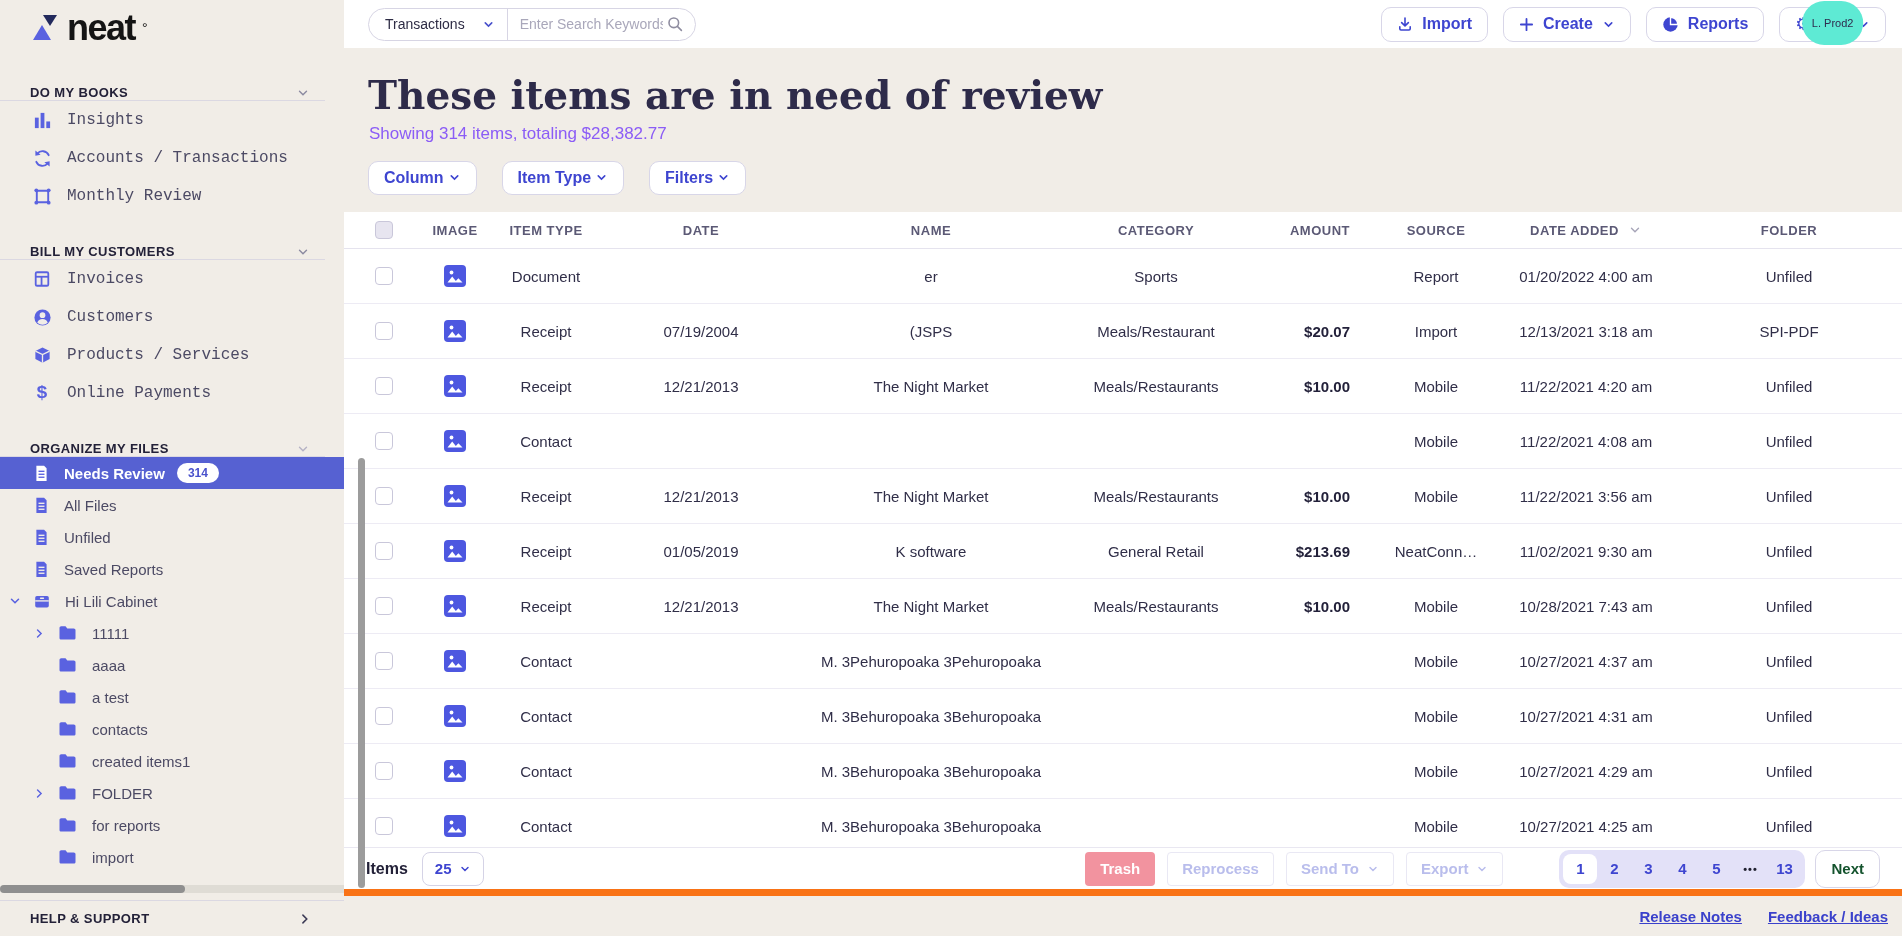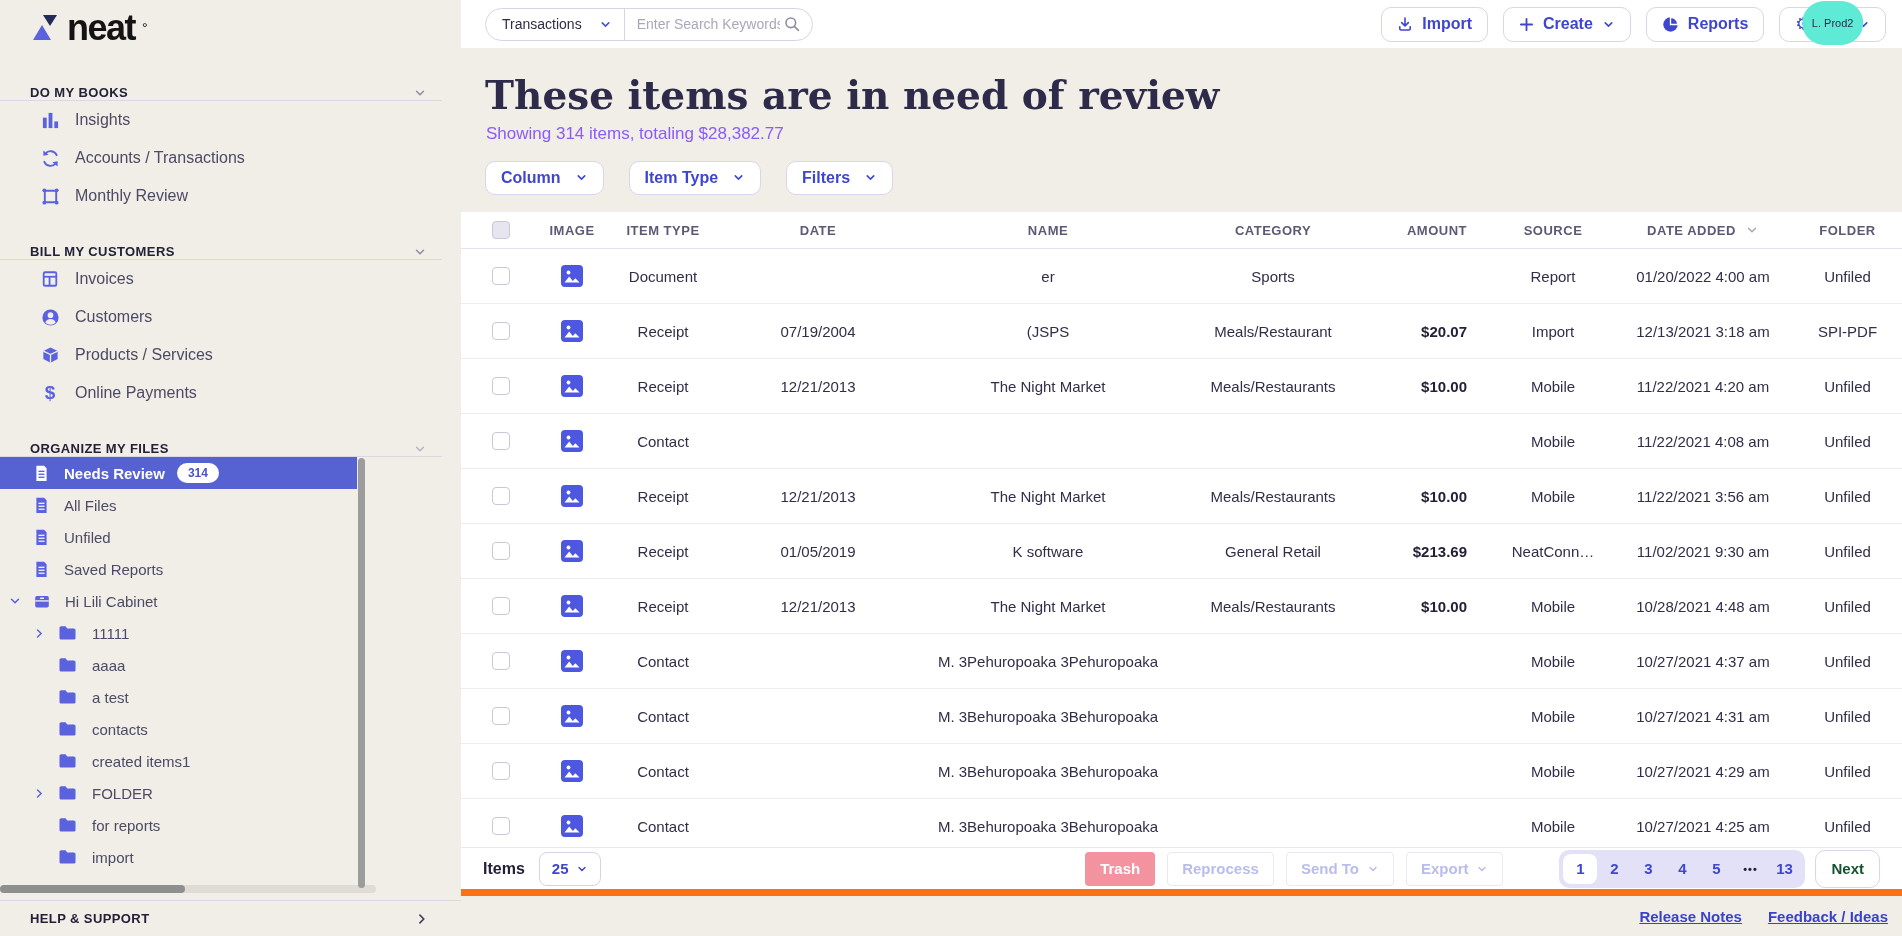--- a/index.html
+++ b/index.html
@@ -5,30 +5,30 @@
   * { box-sizing: border-box; }
   html,body { margin:0; padding:0; }
   body {
     width:1902px; height:936px; overflow:hidden;
     font-family:"Liberation Sans", sans-serif;
     background:#f1ede7; color:#302e48;
   }
   .app { display:flex; width:1902px; height:936px; }
 
   
-  .sidebar { width:461px; flex-shrink:0; background:#f1ede7; display:flex; flex-direction:column; position:relative; }
+  .sidebar { width:344px; flex-shrink:0; background:#f1ede7; display:flex; flex-direction:column; position:relative; }
   .logo { height:56px; display:flex; align-items:center; gap:7px; padding-left:30px; }
   .logo-text { font-size:36px; font-weight:800; color:#141414; letter-spacing:-1.5px; line-height:1; }
   .logo-dot { font-size:14px; color:#141414; vertical-align:18px; }
   .nav { flex:1; overflow:hidden; position:relative; }
   .sec-head { height:44px; display:flex; align-items:flex-end; justify-content:space-between;
               padding:0 34px 0 30px; font-size:13px; font-weight:bold; color:#232138; letter-spacing:.4px; }
   .sb-divider { height:1px; background:#dbd8e2; margin-right:19px; }
-  .nav-item { height:38px; display:flex; align-items:center; gap:15px; padding-left:40px;
-              font-size:16px; color:#4c4a64; cursor:pointer; }
+  .nav-item { height:38px; display:flex; align-items:center; gap:15px; padding-left:32px;
+              font-size:16px; color:#4c4a64; cursor:pointer;font-family:Liberation Mono, monospace; }
   .nav-item .ico { width:20px; display:flex; justify-content:center; }
   .dollar { font-size:19px; font-weight:bold; color:#5a62e0; }
   .tree-item { height:32px; display:flex; align-items:center; font-size:15px; color:#4c4a64; cursor:pointer; width:357px; }
   .tree-item .doc { margin-left:33px; margin-right:14px; display:flex; }
   .tree-item.selected { background:#5661d2; color:#fff; font-weight:bold; }
   .badge-count { background:#fff; color:#4a52cc; font-size:12px; font-weight:bold;
                  border-radius:999px; padding:3px 11px; margin-left:12px; }
   .tree-chev { width:14px; margin-left:8px; margin-right:11px; display:flex; }
   .tree-chev.indent { margin-left:33px; margin-right:0; }
   .cab-ico { display:flex; margin-right:14px; }
@@ -59,21 +59,21 @@
   .user-wrap { position:relative; }
   .acct-badge { position:absolute; top:-6px; left:50%; transform:translateX(-50%); background:#5eead4; color:#2f2c4e;
                 font-size:11px; border-radius:999px; padding:16px 10px; white-space:nowrap; z-index:2; }
   .gear { font-family:"DejaVu Sans", sans-serif; font-size:18px; line-height:1; color:#3e45d0; }
 
   .hero { height:164px; background:#f1ede7; padding:26px 0 0 24px; }
   .page-title { margin:0; font-family:"DejaVu Serif", serif; font-weight:bold; font-size:39px; color:#2e2b4a; line-height:1.1; }
   .page-subtitle { margin:7px 0 0 1px; font-size:17px; color:#8b5cf6; }
   .filter-row { margin-top:17px; display:flex; gap:25px; }
   .fbtn { height:34px; background:#fff; border:1px solid #d8d6e8; border-radius:10px; display:flex; align-items:center;
-          gap:14px; padding:0 15px; font-size:16px; font-weight:bold; color:#3e45d0; cursor:pointer; }
+          gap:4px; padding:0 15px; font-size:16px; font-weight:bold; color:#3e45d0; cursor:pointer; }
 
   .tablewrap { flex:1; background:#fff; overflow:hidden; }
   .tgrid { display:grid; grid-template-columns:80px 62px 120px 190px 270px 180px 130px 120px 180px 1fr; align-items:center; }
   .thead { height:37px; border-bottom:1px solid #e5e3ee; font-size:13px; font-weight:bold; color:#5b5975; letter-spacing:.5px; }
   .trow { height:55px; border-bottom:1px solid #edebf4; font-size:15px; color:#302e48; }
   .cell { display:flex; justify-content:center; align-items:center; text-align:center; overflow:hidden; white-space:nowrap; }
   .c-amount { justify-content:flex-end; padding-right:26px; font-weight:bold; color:#23213a; }
   .thead .c-amount { font-weight:bold; color:#5b5975; }
   .checkbox { width:18px; height:18px; border:1.5px solid #c9c7da; border-radius:4px; background:#fff; cursor:pointer; }
   .checkbox.head { background:#e7e5f0; }
@@ -615,21 +615,21 @@
                 <circle cx="7.5" cy="7.5" r="1.9" fill="#fff"></circle>
                 <path d="M3.5 17.5l4.7-6 3.6 4.5 2.6-2.7 4.1 4.2z" fill="#fff"></path>
               </svg>
             </div>
             <div class="cell">Receipt</div>
             <div class="cell">12/21/2013</div>
             <div class="cell">The Night Market</div>
             <div class="cell">Meals/Restaurants</div>
             <div class="cell c-amount">$10.00</div>
             <div class="cell">Mobile</div>
-            <div class="cell">10/28/2021 4:48 am</div>
+            <div class="cell">10/28/2021 7:43 am</div>
             <div class="cell">Unfiled</div>
           </div>
 
           <div class="tgrid trow">
             <div class="cell">
               <span class="checkbox"></span>
             </div>
             <div class="cell">
               <svg width="22" height="22" viewBox="0 0 22 22">
                 <rect width="22" height="22" rx="4" fill="#4d57e0"></rect>

